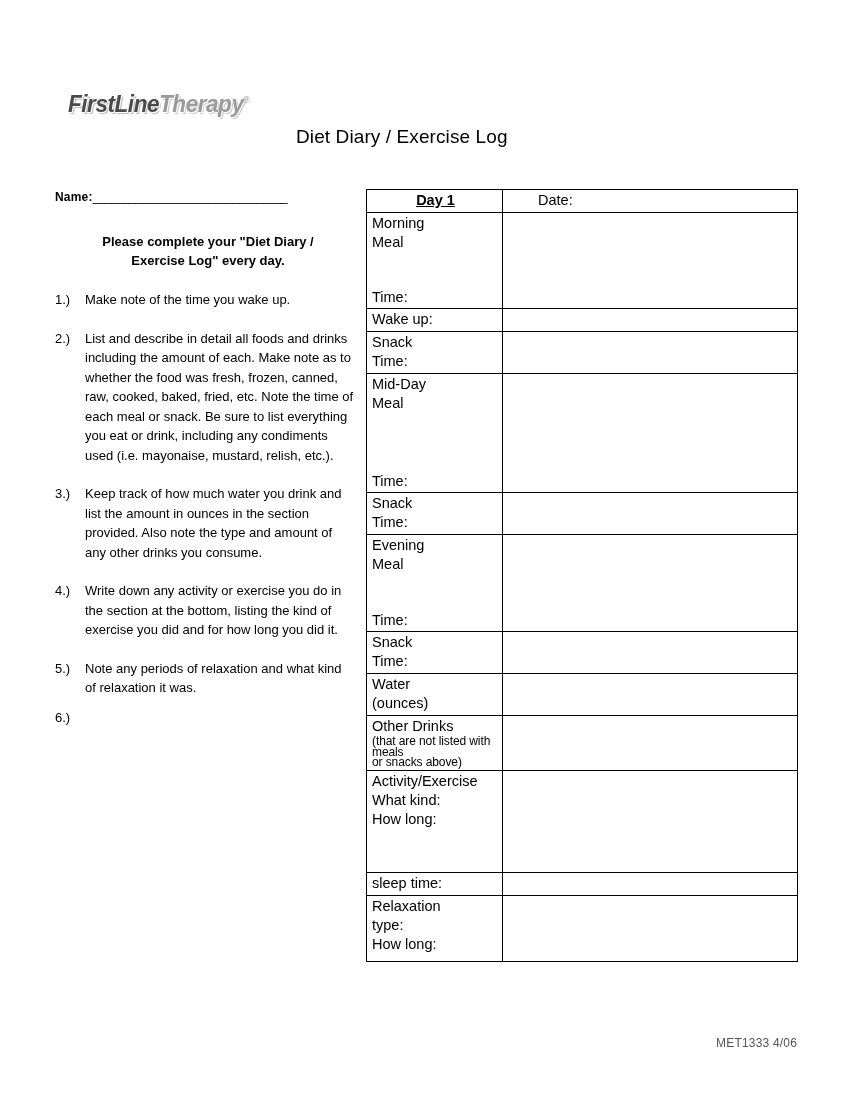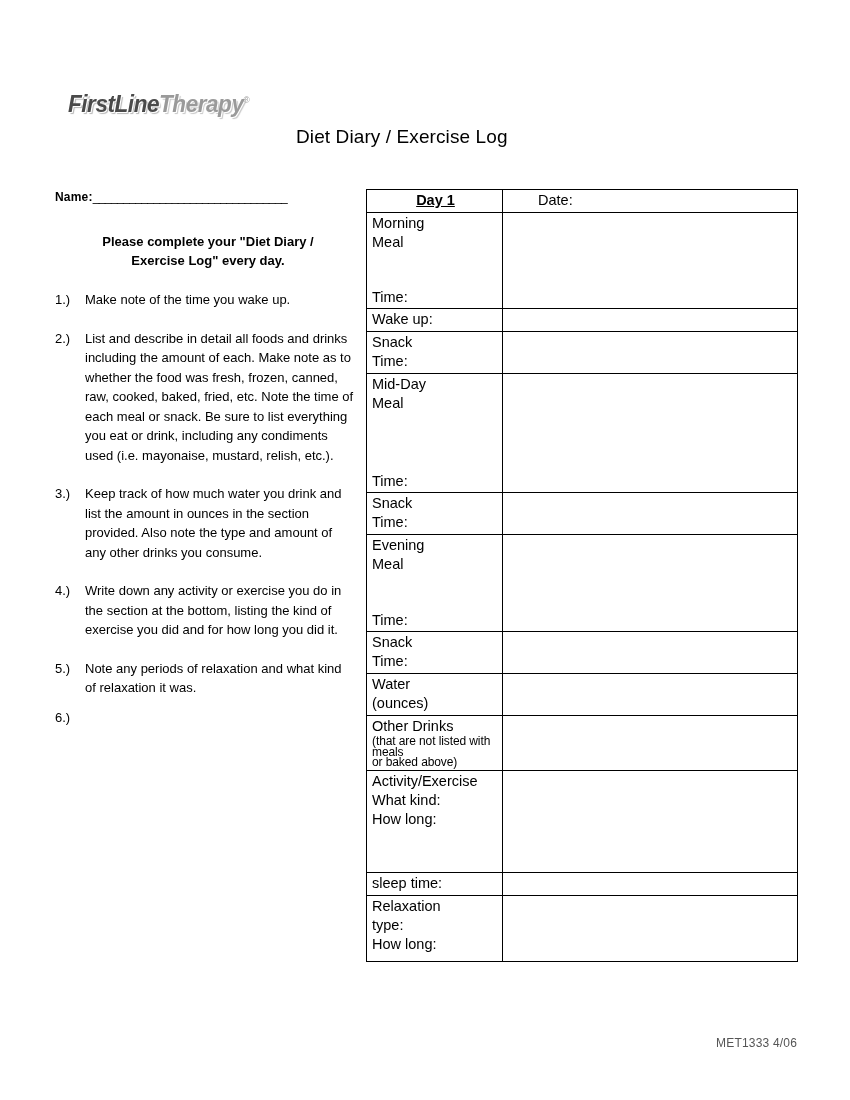--- a/index.html
+++ b/index.html
@@ -279,21 +279,21 @@
         <span>Water</span>
         <span>(ounces)</span>
       </td>
       <td class="value-col">&nbsp;</td>
     </tr>
 
     <tr>
       <td class="label-col cell-lines">
         <span>Other Drinks</span>
         <span class="subnote">(that are not listed with meals</span>
-        <span class="subnote">or baked above)</span>
+        <span class="subnote">or snacks above)</span>
       </td>
       <td class="value-col">&nbsp;</td>
     </tr>
 
     <tr>
       <td class="label-col cell-lines" style="height:102px">
         <span>Activity/Exercise</span>
         <span>What kind:</span>
         <span>How long:</span>
       </td>

